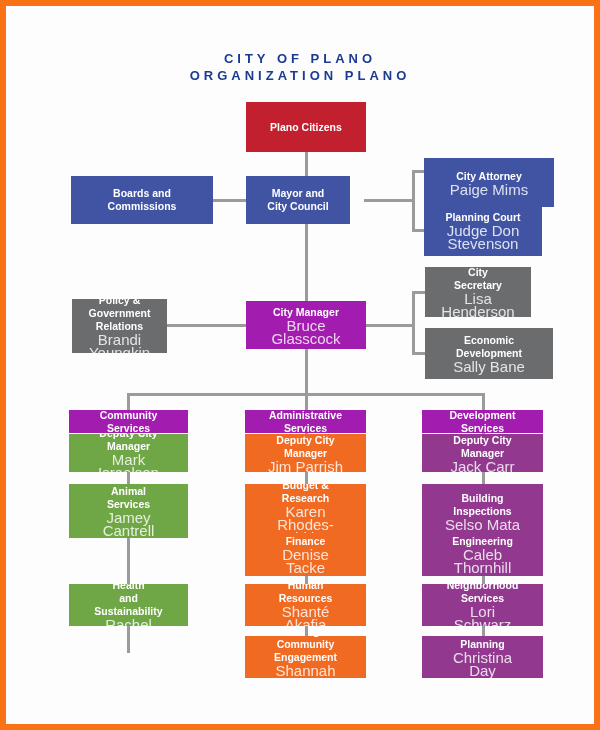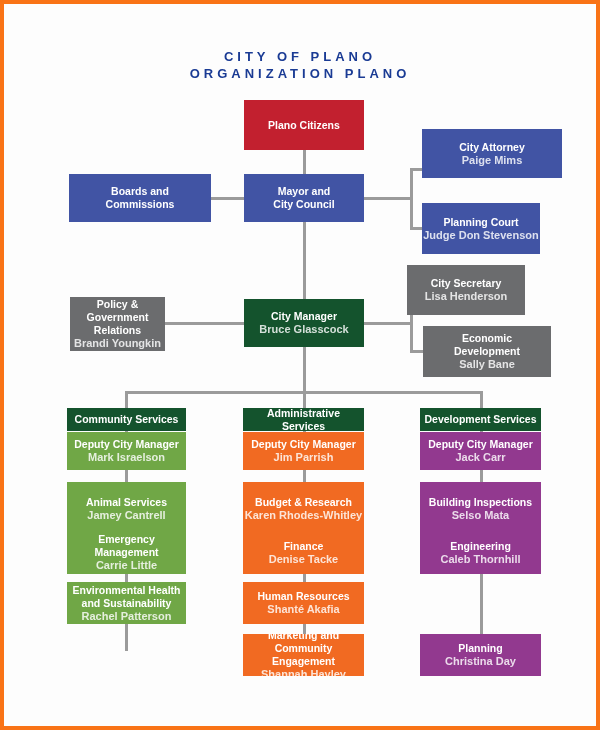--- a/index.html
+++ b/index.html
@@ -1,35 +1,35 @@
 <!DOCTYPE html>
 <html><head>
 <meta charset="utf-8">
 <style>
   html,body{margin:0;padding:0;background:#ffffff}
   .page{
     position:relative;width:600px;height:730px;box-sizing:border-box;
-    background:#fdfdfd;border:4px solid #f97316;overflow:hidden;
+    background:#fdfdfd;border:6px solid #f97316;overflow:hidden;
     font-family:"Liberation Sans",sans-serif;
   }
   .title{
     position:absolute;top:44px;left:0;width:100%;text-align:center;
     color:#1a3b94;font-weight:bold;font-size:13px;letter-spacing:4px;line-height:17px;
   }
   .ln{position:absolute;background:#9b9b9b;z-index:0}
   .box{
     position:absolute;z-index:1;display:flex;flex-direction:column;
     justify-content:center;align-items:center;text-align:center;
-    color:#fff;padding:2px 1px;box-sizing:border-box;overflow:hidden;
+    color:#fff;padding:2px 20px;box-sizing:border-box;overflow:hidden;
   }
   .box .t{font-weight:bold;font-size:10.5px;line-height:13px}
-  .box .n{font-weight:bold;font-size:11px;line-height:13px;color:rgba(255,255,255,0.82)}
+  .box .n{font-weight:normal;font-size:15px;line-height:13px;color:rgba(255,255,255,0.82)}
   .red{background:#c2202f}
   .blue{background:#4154a4}
-  .blk{background:#14532d}
+  .blk{background:#a21caf}
   .gry{background:#6b6c6e}
   .grn{background:#70a746}
   .org{background:#f16a22}
   .pur{background:#92398f}
   
   .colA{left:63px;width:119px}
   .colB{left:239px;width:121px}
   .colC{left:416px;width:121px}
   .rh{top:404px;height:23px}
   .r1{top:428px;height:38px}
@@ -66,72 +66,67 @@
 
   <div class="box red" style="left:240px;top:96px;width:120px;height:50px">
     <div class="t">Plano Citizens</div>
   </div>
 
   <div class="box blue" style="left:65px;top:170px;width:142px;height:48px">
     <div class="t">Boards and</div>
     <div class="t">Commissions</div>
   </div>
 
-  <div class="box blue" style="left:240px;top:170px;width:120px;height:48px">
+  <div class="box blue" style="left:240px;top:170px;width:104px;height:48px">
     <div class="t">Mayor and</div>
     <div class="t">City Council</div>
   </div>
 
-  <div class="box blue" style="left:418px;top:125px;width:140px;height:49px">
+  <div class="box blue" style="left:418px;top:152px;width:130px;height:49px">
     <div class="t">City Attorney</div>
     <div class="n">Paige Mims</div>
   </div>
 
   <div class="box blue" style="left:418px;top:199px;width:118px;height:51px">
     <div class="t">Planning Court</div>
     <div class="n">Judge Don Stevenson</div>
   </div>
 
   <div class="box gry" style="left:66px;top:293px;width:95px;height:54px">
     <div class="t">Policy &amp; Government</div>
     <div class="t">Relations</div>
     <div class="n">Brandi Youngkin</div>
   </div>
 
   <div class="box blk" style="left:240px;top:295px;width:120px;height:48px">
     <div class="t">City Manager</div>
     <div class="n">Bruce Glasscock</div>
   </div>
 
-  <div class="box gry" style="left:403px;top:261px;width:118px;height:50px">
+  <div class="box gry" style="left:419px;top:261px;width:106px;height:50px">
     <div class="t">City Secretary</div>
     <div class="n">Lisa Henderson</div>
   </div>
 
   <div class="box gry" style="left:419px;top:322px;width:128px;height:51px">
     <div class="t">Economic</div>
     <div class="t">Development</div>
     <div class="n">Sally Bane</div>
   </div>
 
   <div class="box blk colA rh">
     <div class="t">Community Services</div>
   </div>
   <div class="box grn colA r1">
     <div class="t">Deputy City Manager</div>
     <div class="n">Mark Israelson</div>
   </div>
   <div class="box grn colA r2">
     <div class="t">Animal Services</div>
     <div class="n">Jamey Cantrell</div>
-  </div>
-  <div class="box grn colA r3">
-    <div class="t">Emergency</div>
-    <div class="t">Management</div>
-    <div class="n">Carrie Little</div>
   </div>
   <div class="box grn colA r4">
     <div class="t">Environmental Health</div>
     <div class="t">and Sustainability</div>
     <div class="n">Rachel Patterson</div>
   </div>
 
   <div class="box blk colB rh">
     <div class="t">Administrative Services</div>
   </div>
@@ -165,18 +160,22 @@
     <div class="n">Jack Carr</div>
   </div>
   <div class="box pur colC r2">
     <div class="t">Building Inspections</div>
     <div class="n">Selso Mata</div>
   </div>
   <div class="box pur colC r3">
     <div class="t">Engineering</div>
     <div class="n">Caleb Thornhill</div>
   </div>
+  <div class="box pur colC r4">
+    <div class="t">Neighborhood Services</div>
+    <div class="n">Lori Schwarz</div>
+  </div>
   <div class="box pur colC r5">
     <div class="t">Planning</div>
     <div class="n">Christina Day</div>
   </div>
 
 </div>
 
 </body></html>

